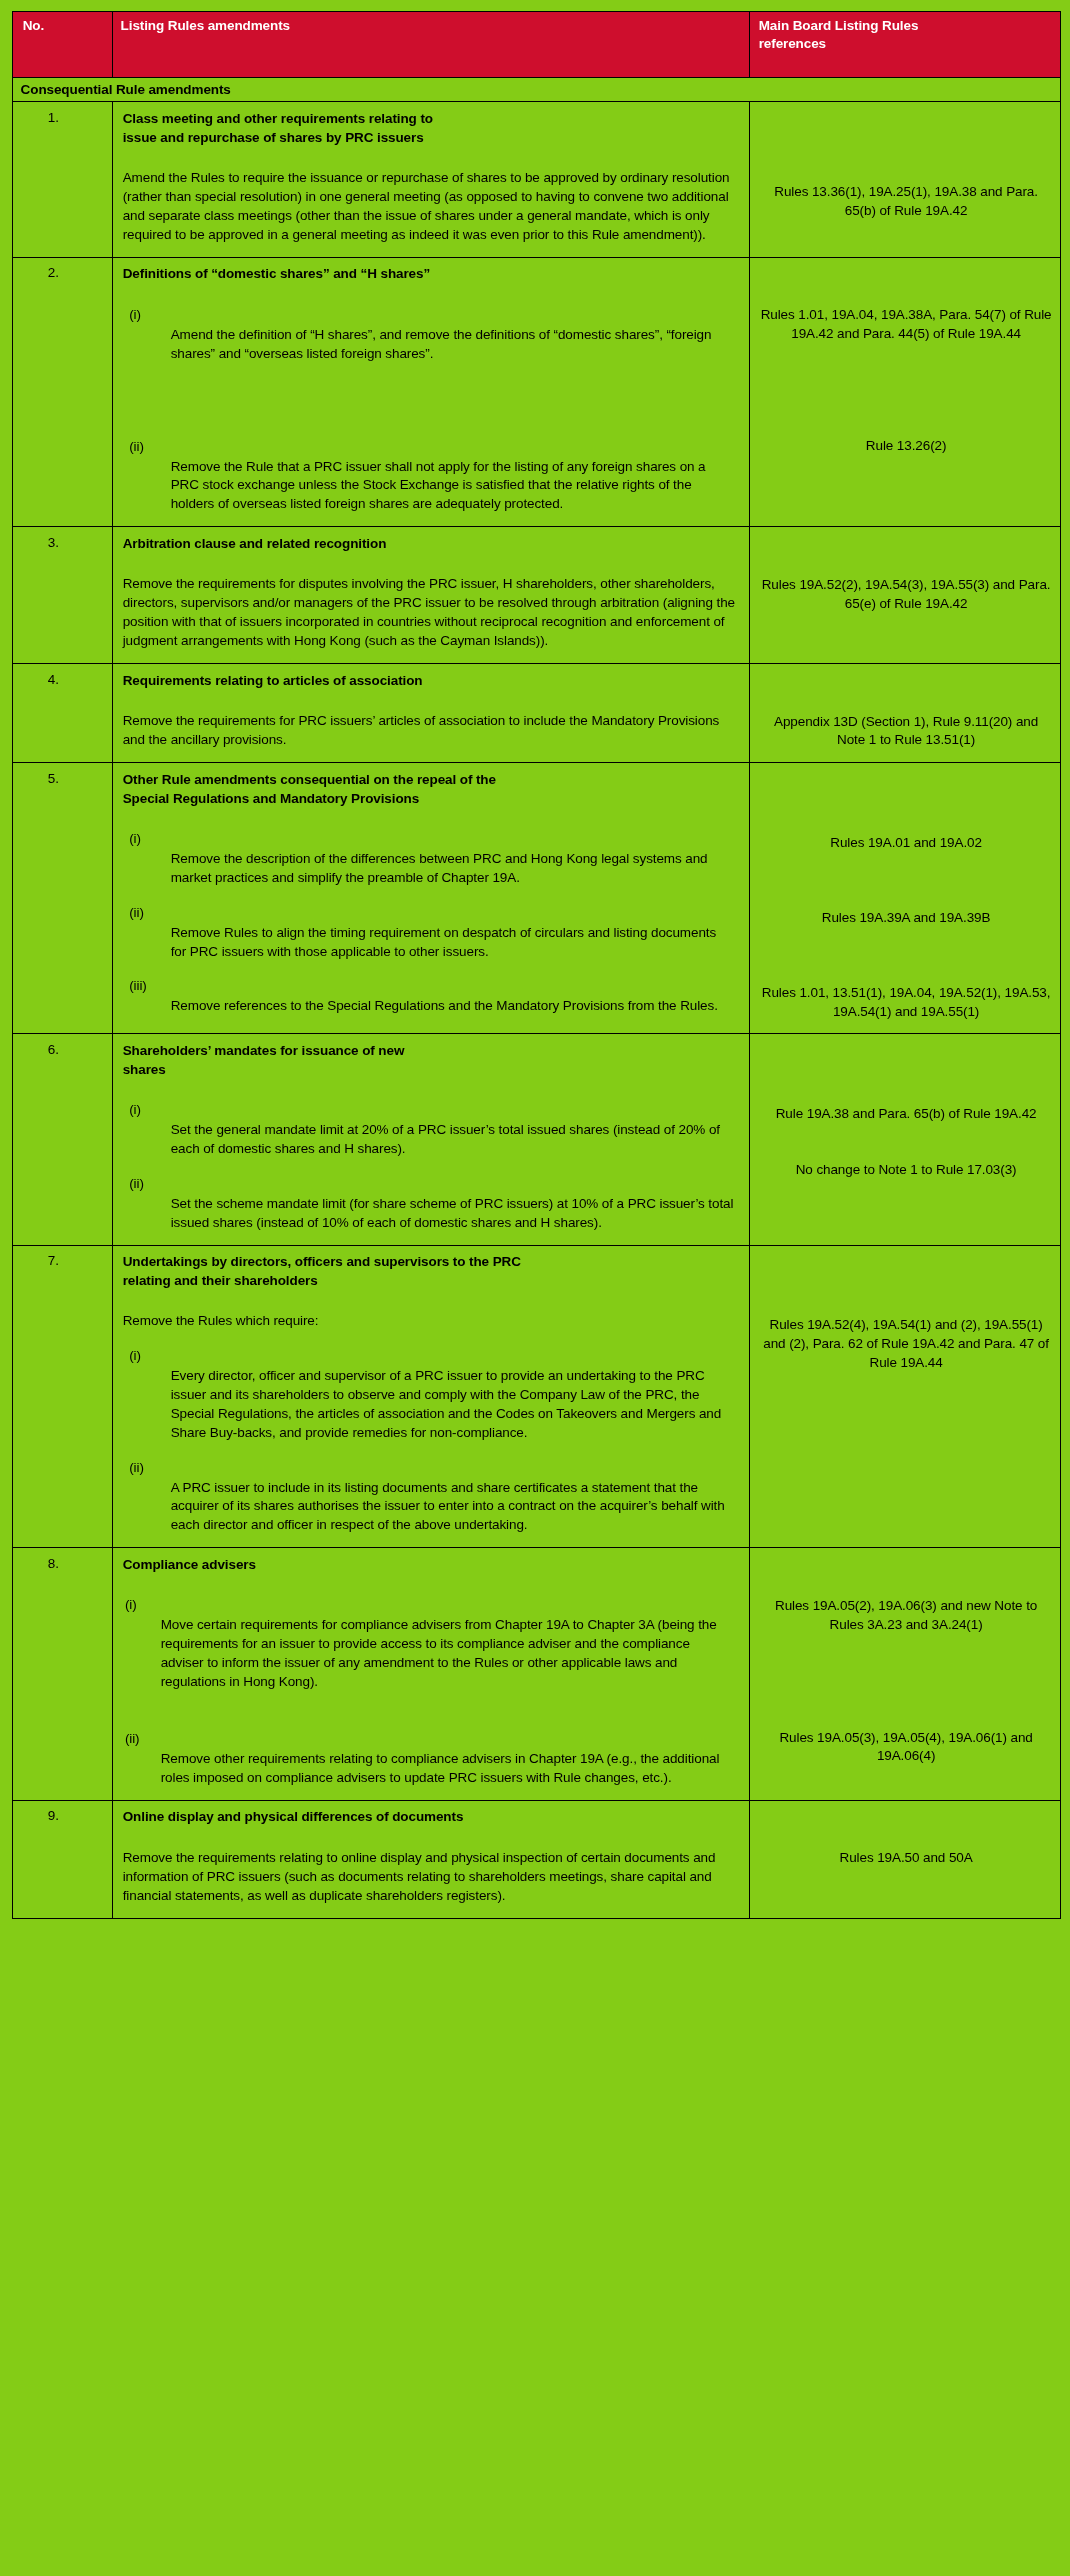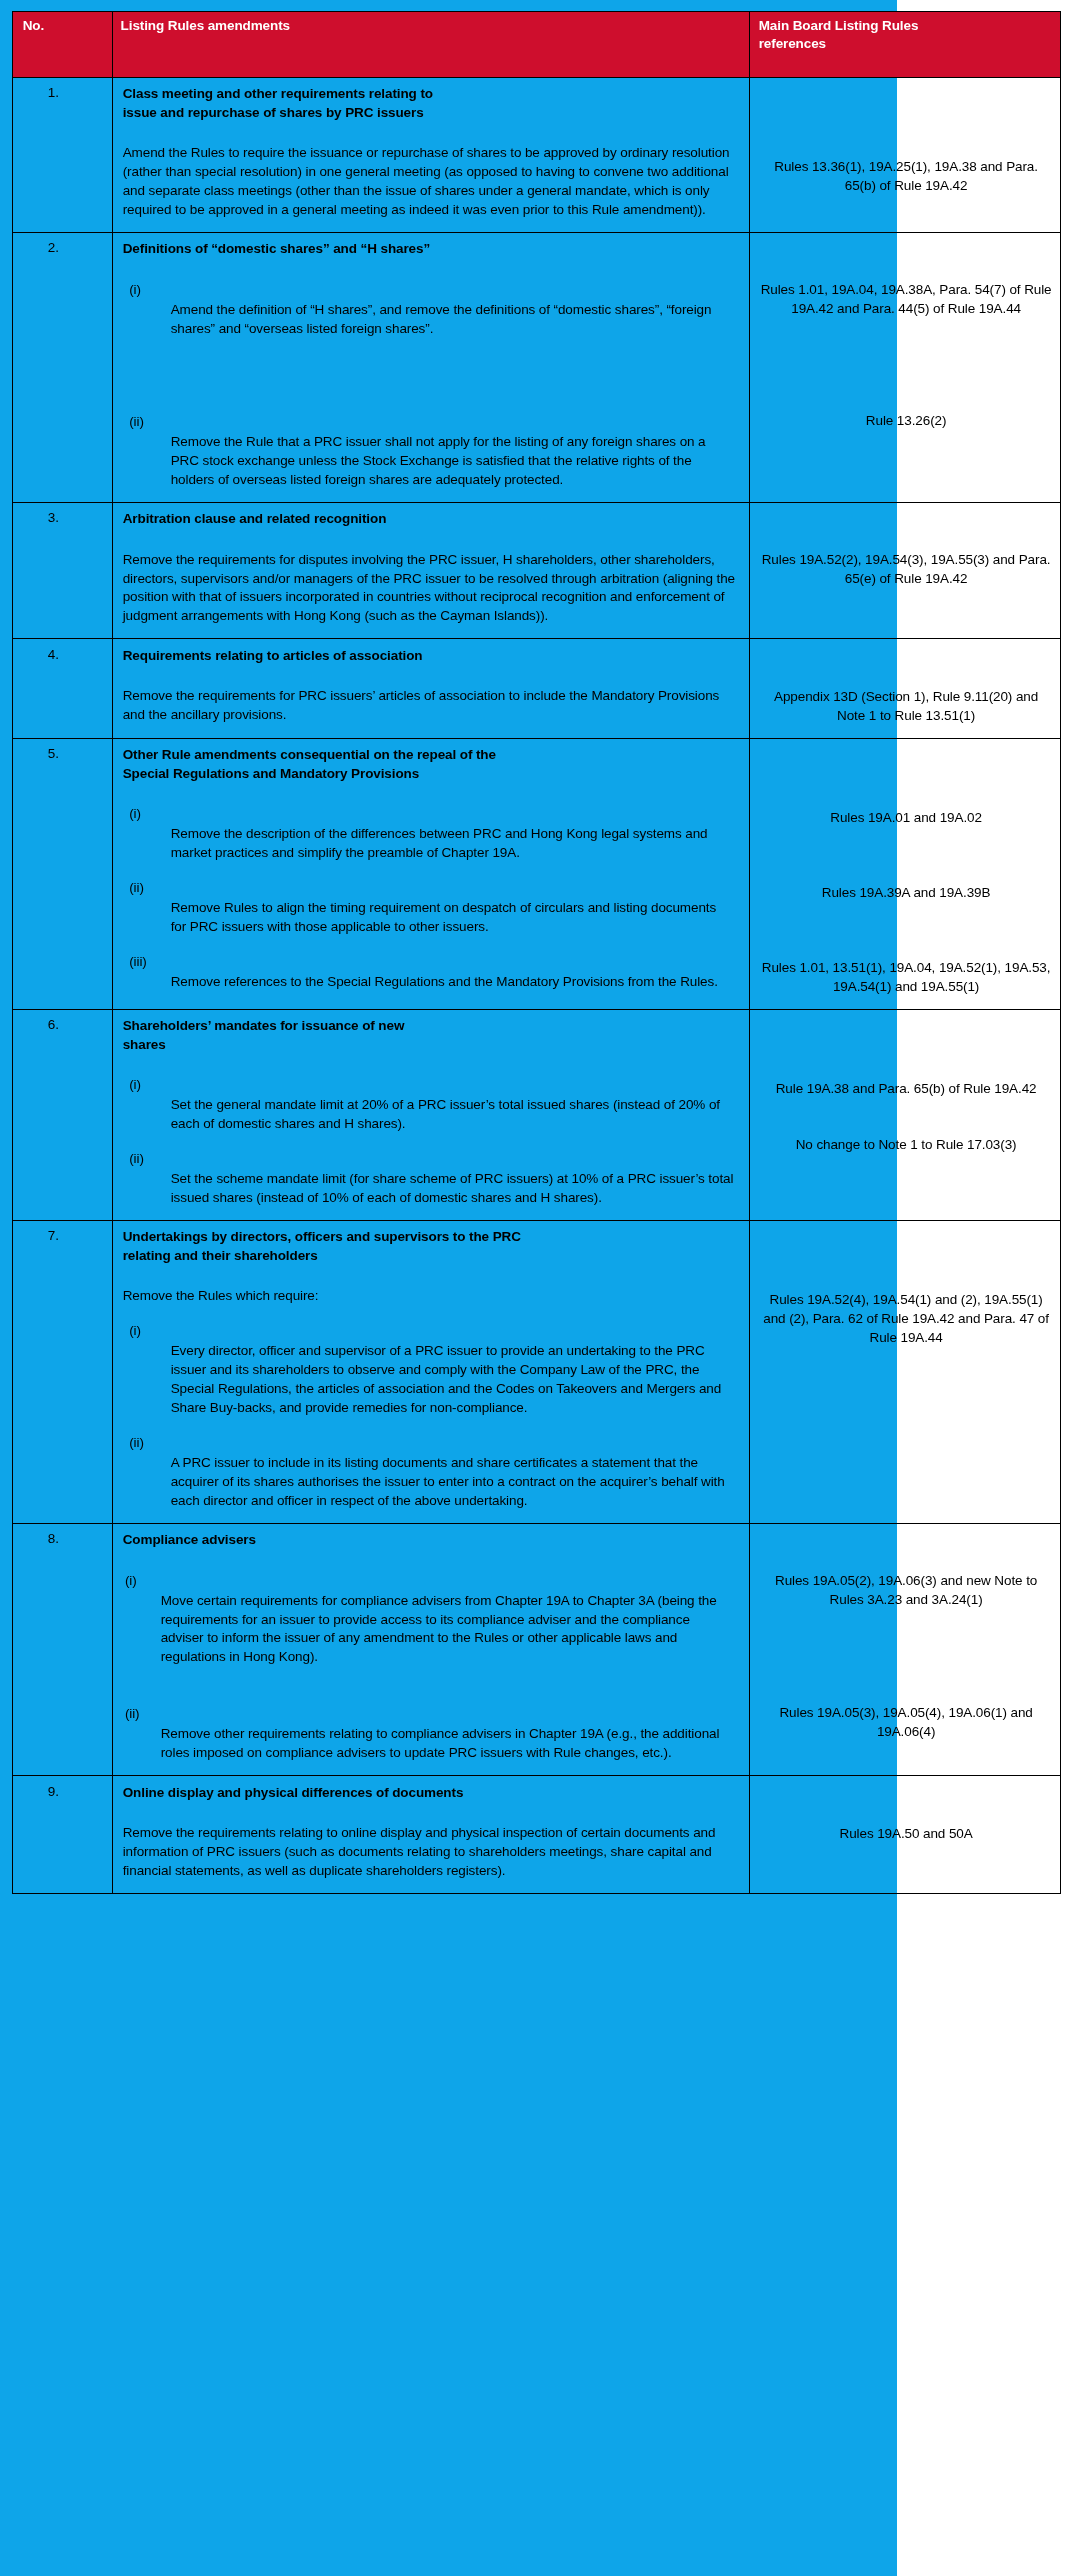--- a/index.html
+++ b/index.html
@@ -4,25 +4,25 @@
 <title>Listing Rules amendments table</title>
 <style>
   html,body{margin:0;padding:0;background:#ffffff;}
   body{
     font-family:"Liberation Sans", sans-serif;
     color:#000000;
     width:1071px;
     -webkit-font-smoothing:antialiased;
   }
   .page{
-    width:897px;
+    width:1070px;
     min-height:2576px;
     box-sizing:border-box;
     padding:10.8px 10.8px 13px 12px;
-    background:#0ea5e9;
+    background:#84cc16;
   }
   table.rules{
     border-collapse:collapse;
     table-layout:fixed;
     width:1048px;
     border:1.6px solid #000;
   }
   table.rules col.c-no{width:100px;}
   table.rules col.c-amend{width:637px;}
   table.rules col.c-ref{width:311px;}
@@ -130,20 +130,23 @@
         <th class="th-amend">Listing Rules amendments</th>
         <th class="th-ref">
           <span>Main Board Listing Rules</span><br>
           <span>references</span>
         </th>
       </tr>
     </thead>
 
     <tbody>
 
+      <tr>
+        <td class="band" colspan="3">Consequential Rule amendments</td>
+      </tr>
 
       <tr>
         <td class="num">1.</td>
         <td class="body">
           <p class="hd l2">
             <span>Class meeting and other requirements relating to</span><br>
             <span>issue and repurchase of shares by PRC issuers</span>
           </p>
           <div class="spacer-lg"></div>
           <p class="para">Amend the Rules to require the issuance or repurchase of shares to be approved by ordinary resolution (rather than special resolution) in one general meeting (as opposed to having to convene two additional and separate class meetings (other than the issue of shares under a general mandate, which is only required to be approved in a general meeting as indeed it was even prior to this Rule amendment)).</p>

